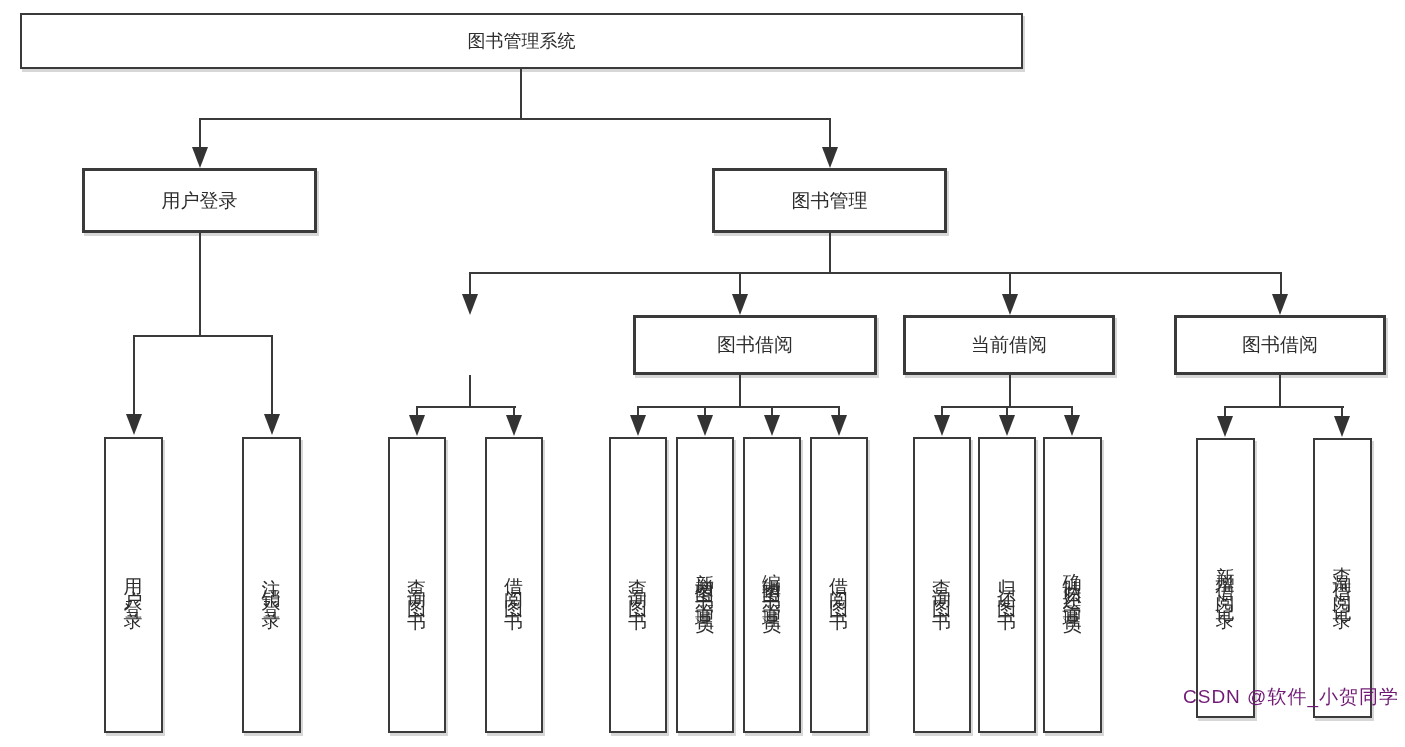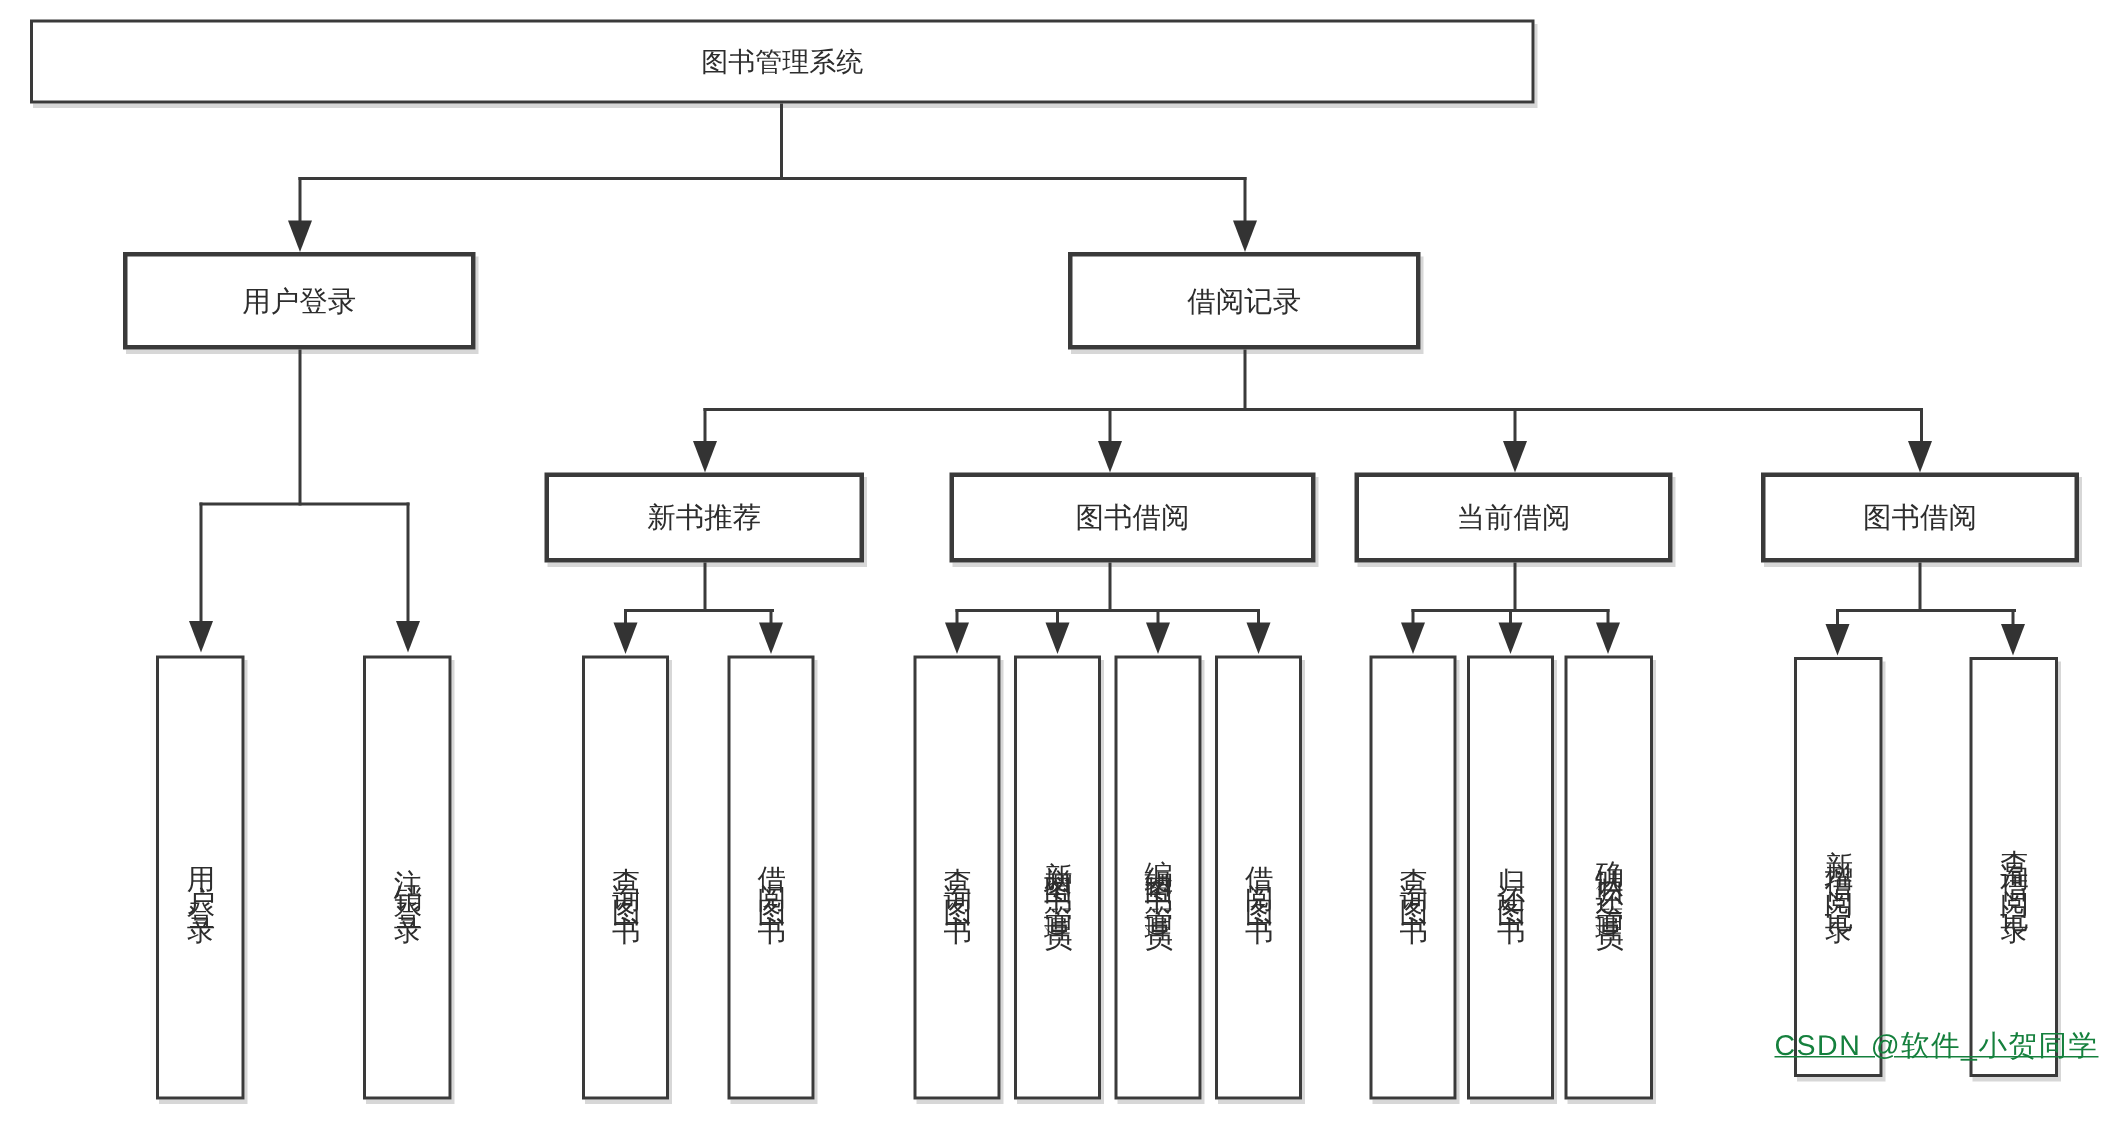--- a/index.html
+++ b/index.html
@@ -23,42 +23,39 @@
   }
   .hl{position:absolute;height:2px;background:#3a3a3a;}
   .vl{position:absolute;width:2px;background:#3a3a3a;}
   .arrow{
     position:absolute;width:0;height:0;
     border-left:8px solid transparent;border-right:8px solid transparent;
     border-top:21px solid #333333;
   }
   .watermark{
     position:absolute;left:1183px;top:684px;
-    font-size:19px;color:#15803d;white-space:nowrap;letter-spacing:1px;text-decoration:underline;
+    font-size:19px;color:#701a75;white-space:nowrap;letter-spacing:1px;
   }
 </style>
 </head>
 <body>
 
 <div class="canvas">
 
   <div class="box root" style="left:20px;top:13px;width:1003px;height:56px">
     <span>图书管理系统</span>
   </div>
 
   <div class="box l2" style="left:82px;top:168px;width:235px;height:65px">
     <span>用户登录</span>
   </div>
   <div class="box l2" style="left:712px;top:168px;width:235px;height:65px">
-    <span>借阅记录</span>
+    <span>图书管理</span>
   </div>
 
-  <div class="box l3" style="left:363px;top:315px;width:213px;height:60px">
-    <span>新书推荐</span>
-  </div>
   <div class="box l3" style="left:633px;top:315px;width:244px;height:60px">
     <span>图书借阅</span>
   </div>
   <div class="box l3" style="left:903px;top:315px;width:212px;height:60px">
     <span>当前借阅</span>
   </div>
   <div class="box l3" style="left:1174px;top:315px;width:212px;height:60px">
     <span>图书借阅</span>
   </div>
 

